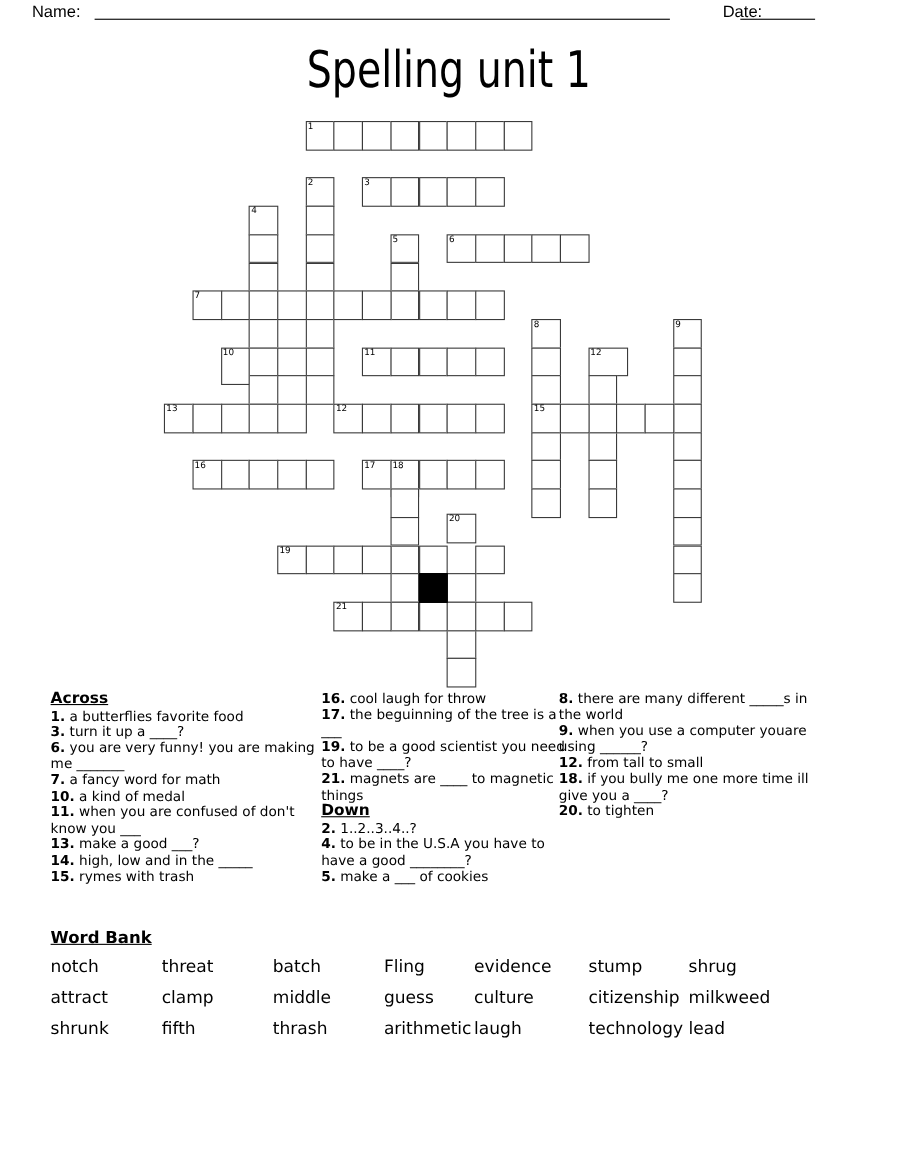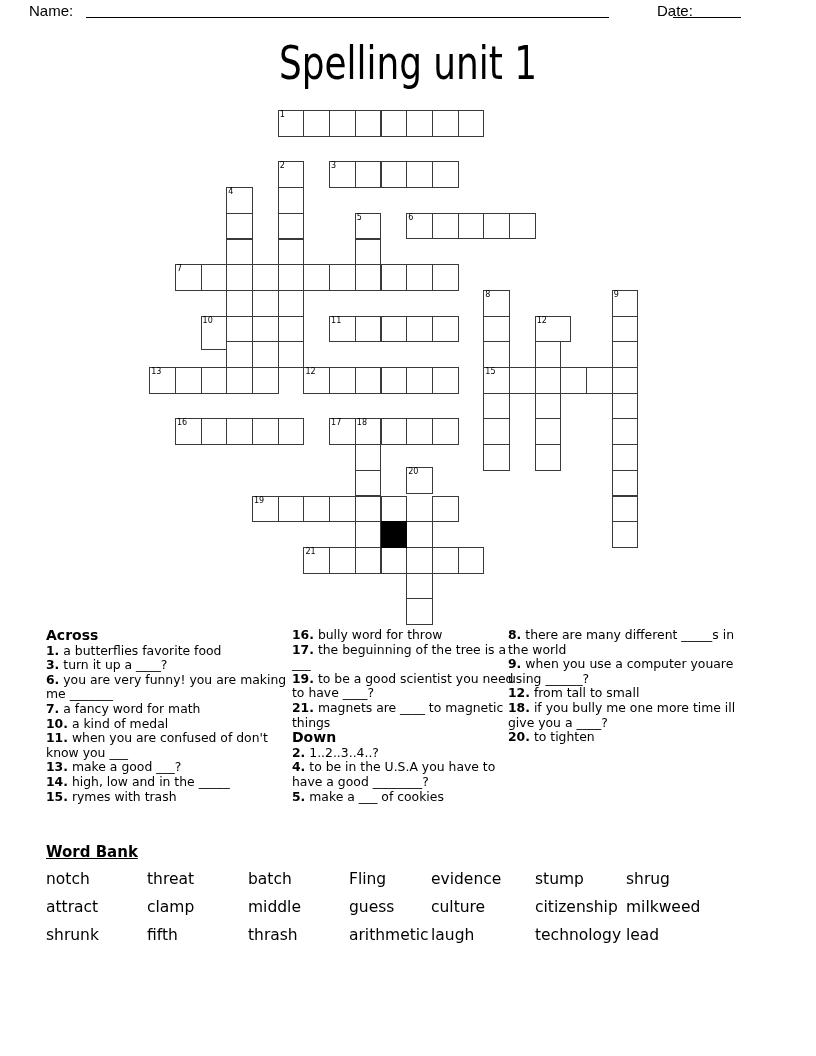--- a/index.html
+++ b/index.html
@@ -111,20 +111,21 @@
     font-size: 12.4px;
     line-height: 14.6px;
   }
   .clue-col.c1 { left: 0px;   width: 246px; }
   .clue-col.c2 { left: 246px; width: 236px; }
   .clue-col.c3 { left: 462px; width: 242px; }
 
   .clue-head {
     font-weight: bold;
     font-size: 14px;
+    text-decoration: underline;
     margin-bottom: 1px;
     display: block;
   }
   .clue {
     display: block;
     margin: 0;
     padding: 0;
   }
   .clue b { font-weight: bold; }
 
@@ -337,21 +338,21 @@
       <span class="clue"><b>3.</b><span> turn it up a ____?</span></span>
       <span class="clue"><b>6.</b><span> you are very funny! you are making me _______</span></span>
       <span class="clue"><b>7.</b><span> a fancy word for math</span></span>
       <span class="clue"><b>10.</b><span> a kind of medal</span></span>
       <span class="clue"><b>11.</b><span> when you are confused of don't know you ___</span></span>
       <span class="clue"><b>13.</b><span> make a good ___?</span></span>
       <span class="clue"><b>14.</b><span> high, low and in the _____</span></span>
       <span class="clue"><b>15.</b><span> rymes with trash</span></span>
     </div>
   <div class="clue-col c2" id="clue-col-2">
-      <span class="clue"><b>16.</b><span> bully word for throw</span></span>
+      <span class="clue"><b>16.</b><span> cool laugh for throw</span></span>
       <span class="clue"><b>17.</b><span> the beguinning of the tree is a ___</span></span>
       <span class="clue"><b>19.</b><span> to be a good scientist you need to have ____?</span></span>
       <span class="clue"><b>21.</b><span> magnets are ____ to magnetic things</span></span>
       <span class="clue-head">Down</span>
       <span class="clue"><b>2.</b><span> 1..2..3..4..?</span></span>
       <span class="clue"><b>4.</b><span> to be in the U.S.A you have to have a good ________?</span></span>
       <span class="clue"><b>5.</b><span> make a ___ of cookies</span></span>
     </div>
   <div class="clue-col c3" id="clue-col-3">
       <span class="clue"><b>8.</b><span> there are many different _____s in the world</span></span>

